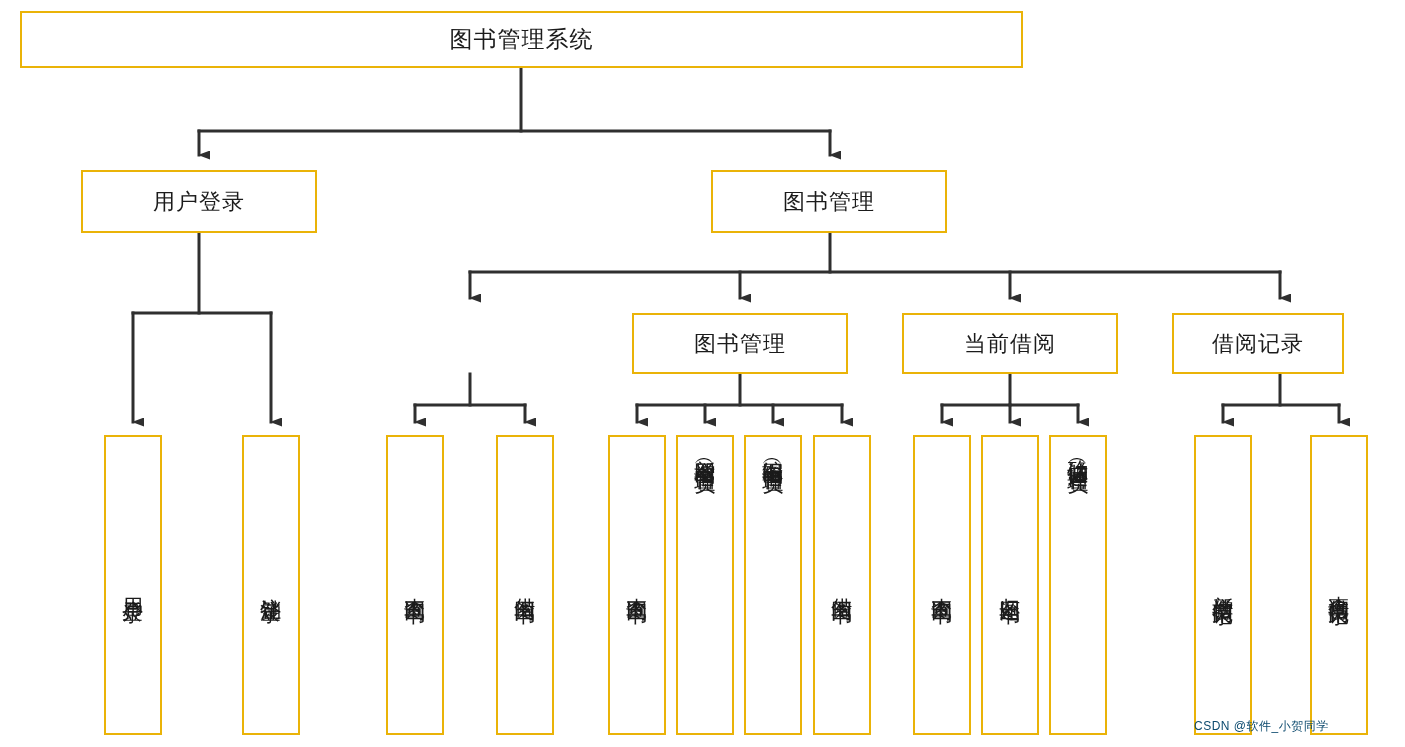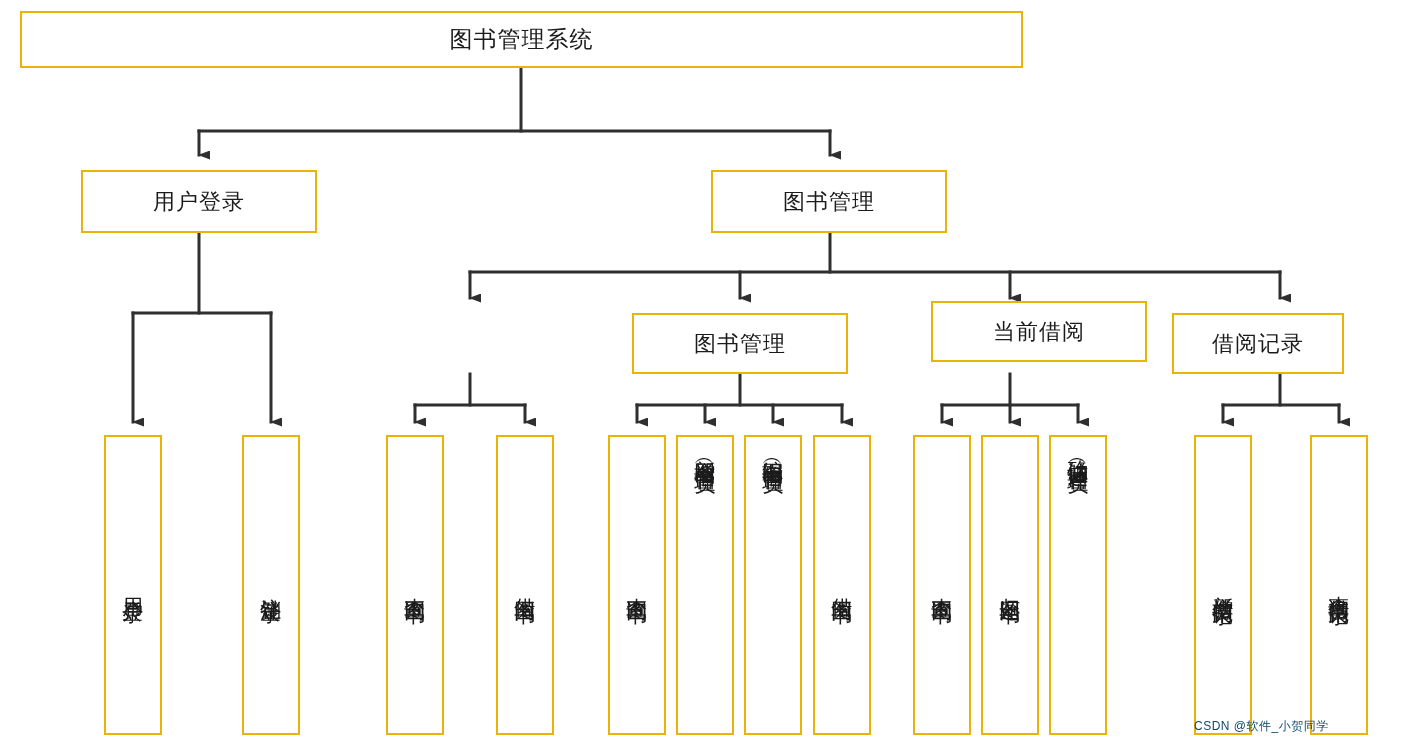--- a/index.html
+++ b/index.html
@@ -135,21 +135,21 @@
   <div class="node h" style="left:81px; top:170px; width:236px; height:63px;">
     <span class="lbl">用户登录</span>
   </div>
   <div class="node h" style="left:711px; top:170px; width:236px; height:63px;">
     <span class="lbl">图书管理</span>
   </div>
 
   <div class="node h" style="left:632px; top:313px; width:216px; height:61px;">
     <span class="lbl">图书管理</span>
   </div>
-  <div class="node h" style="left:902px; top:301px; width:216px; height:61px;margin-left:29px;">
+  <div class="node h" style="left:902px; top:313px; width:216px; height:61px;">
     <span class="lbl">当前借阅</span>
   </div>
   <div class="node h" style="left:1172px; top:313px; width:172px; height:61px;">
     <span class="lbl">借阅记录</span>
   </div>
 
   <div class="node v mid" style="left:104px; top:435px; width:58px; height:300px;">
     <span class="lbl">用户登录</span>
   </div>
   <div class="node v mid" style="left:242px; top:435px; width:58px; height:300px;">

